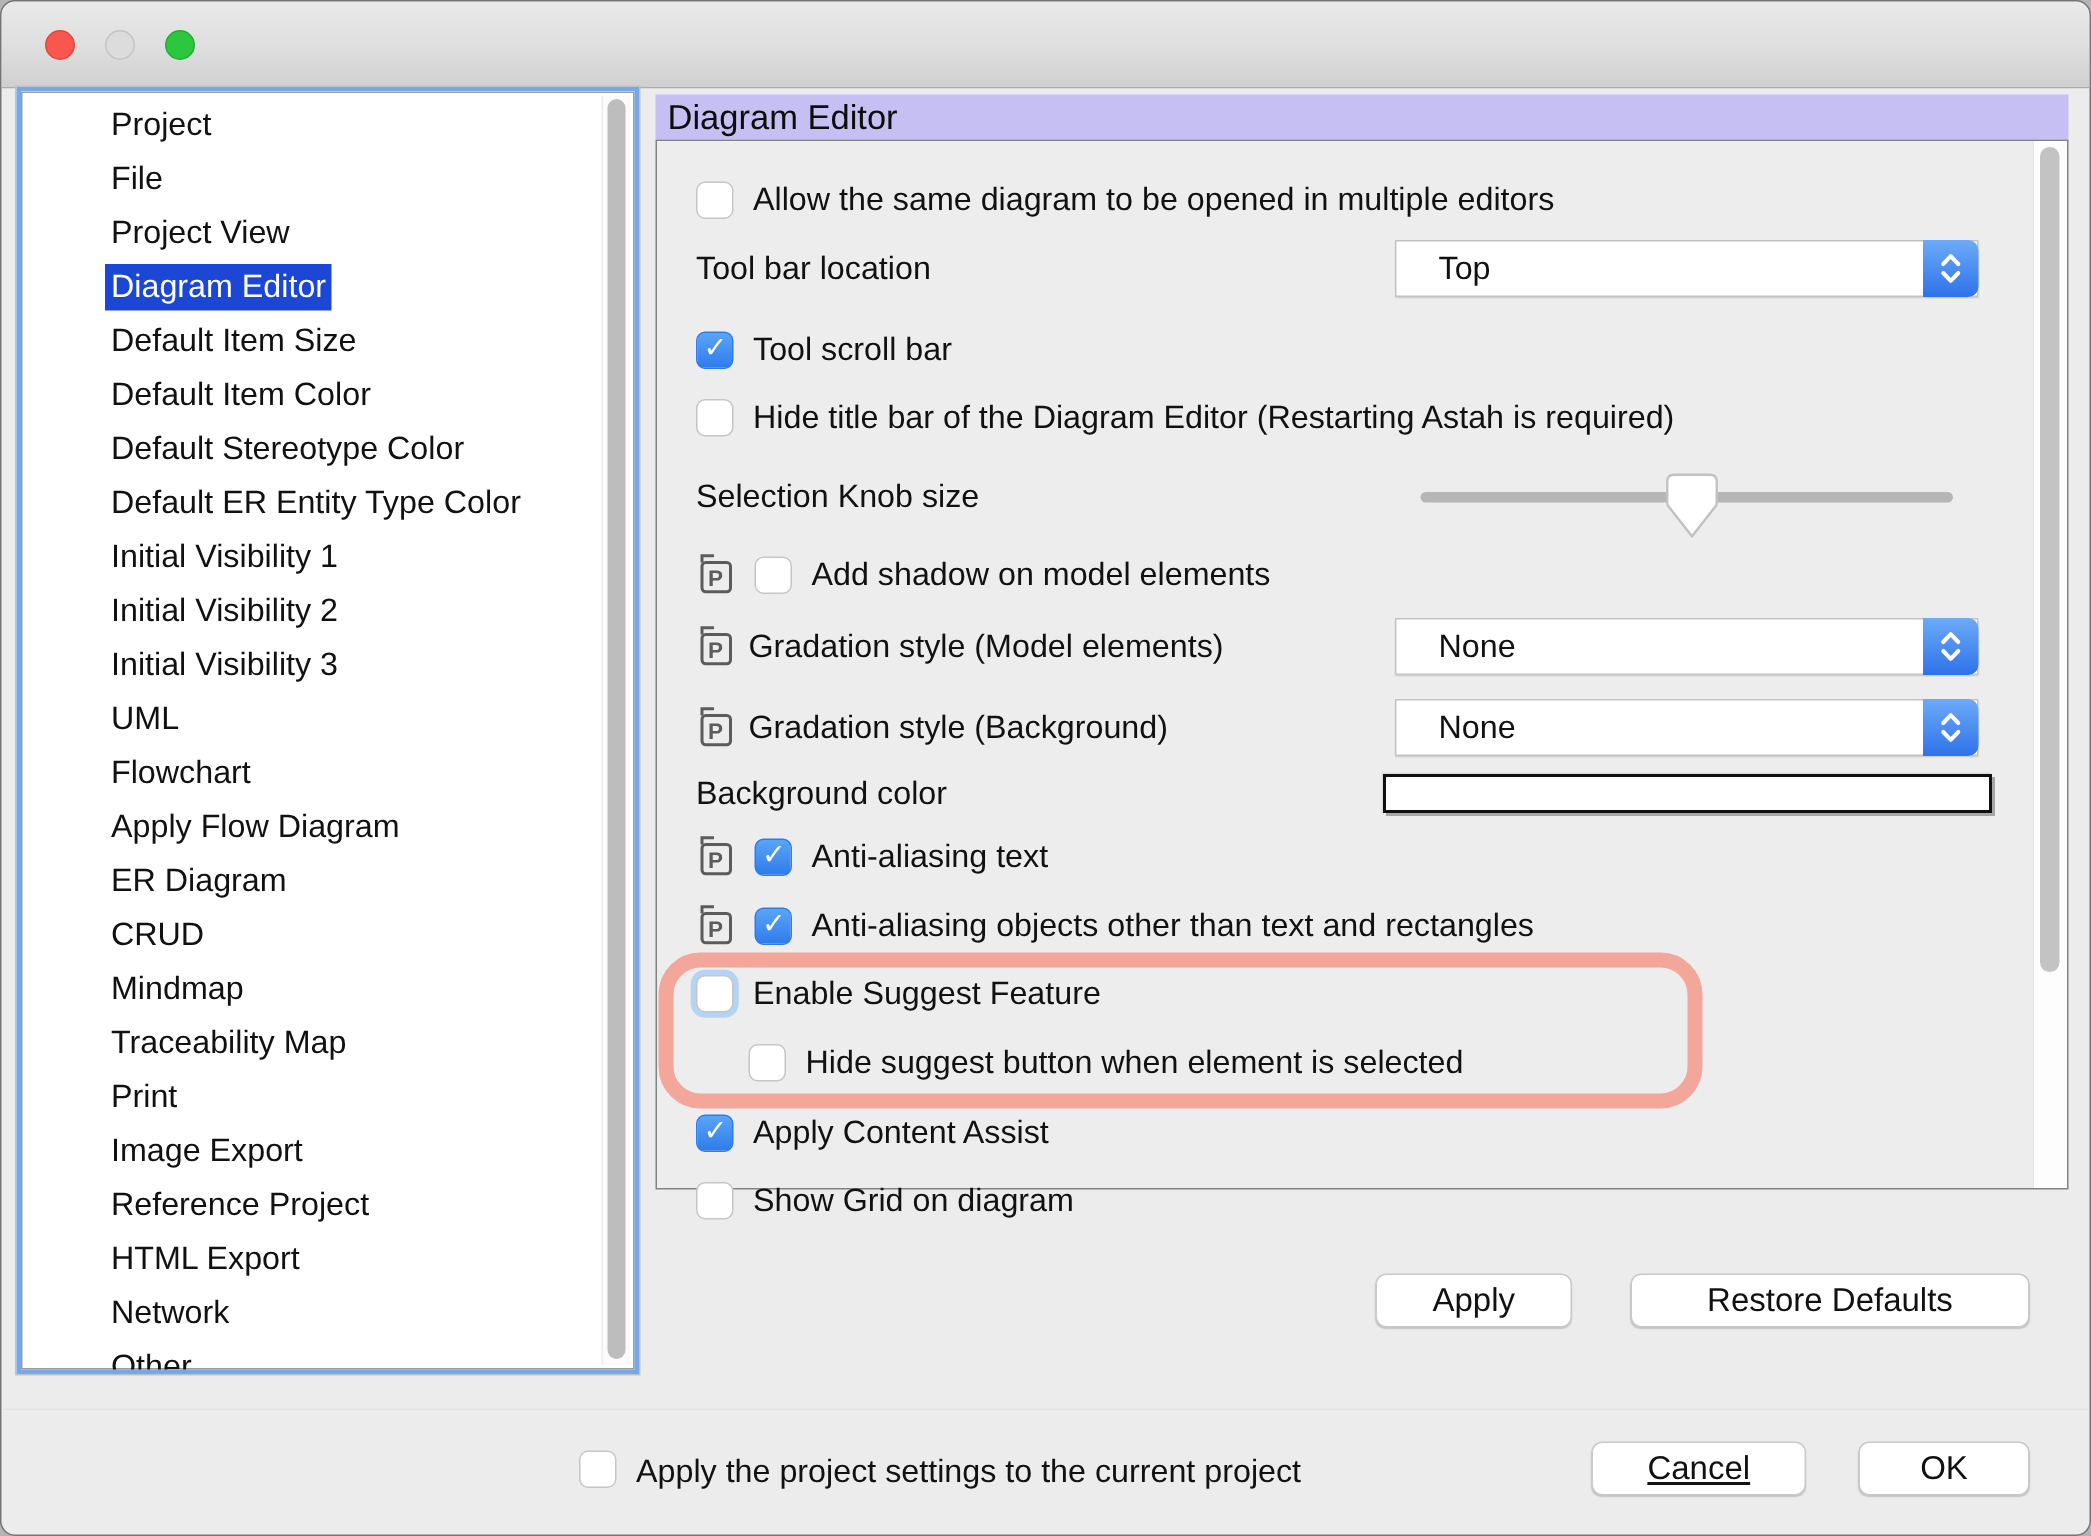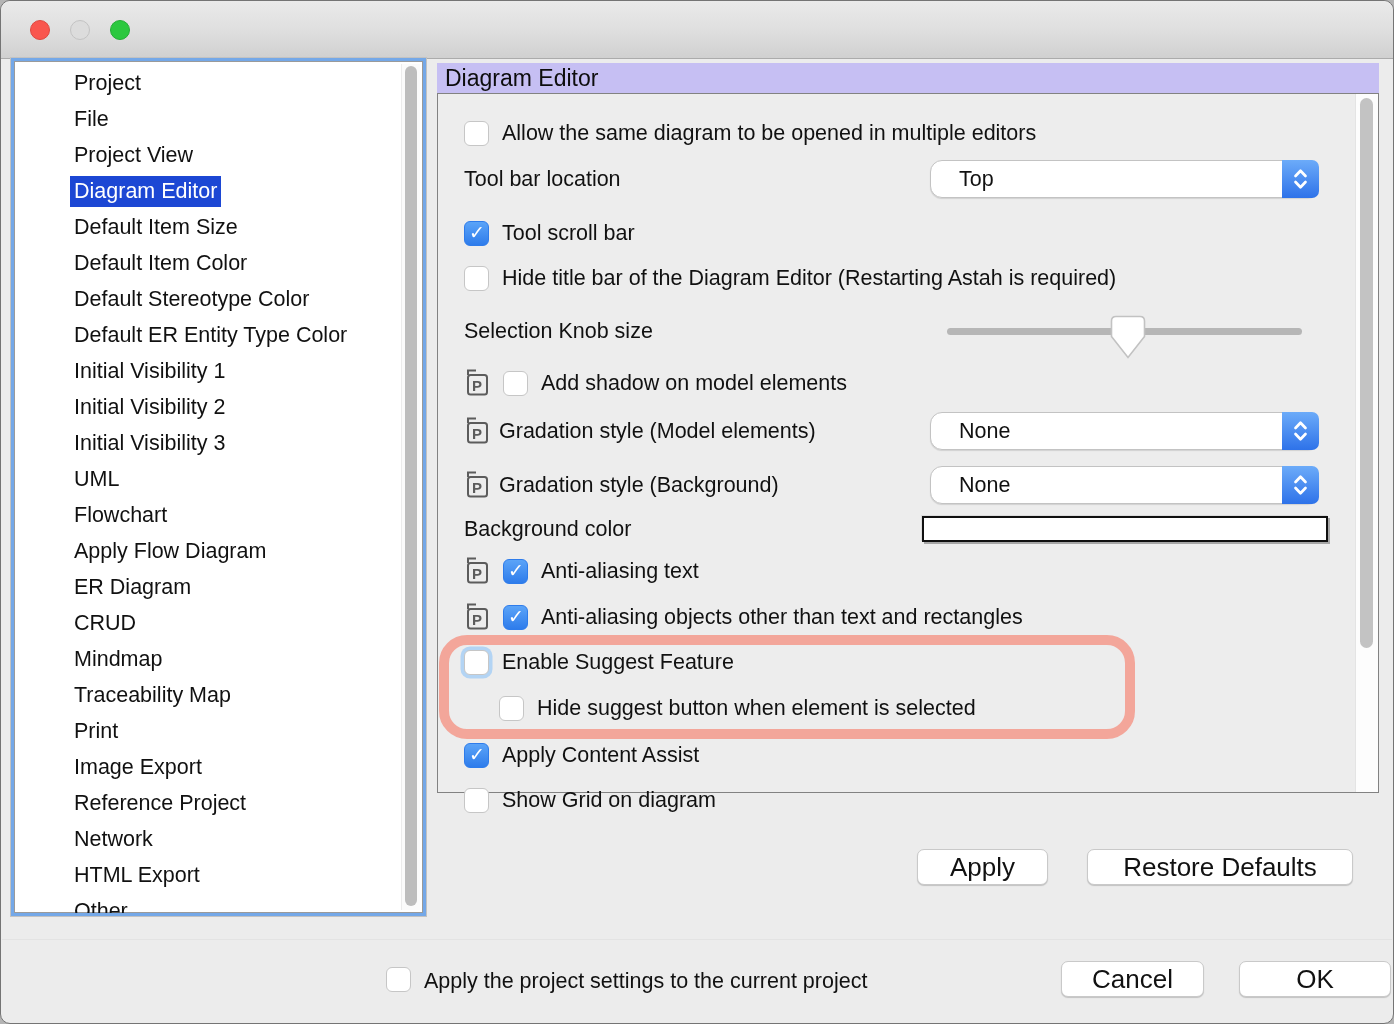--- a/index.html
+++ b/index.html
@@ -50,21 +50,21 @@
             border:1.5px solid #c6c6c6;box-sizing:border-box;flex:0 0 auto;}
   .checkbox.checked{background:linear-gradient(180deg,#5ba4f8,var(--checkbox-blue,#2e7ceb));border-color:#2e7ceb;}
   .checkbox.checked::after{content:"✓";position:absolute;left:4px;top:-1px;color:#fff;font-size:19px;font-weight:bold;}
   .checkbox.focus{box-shadow:0 0 0 3.5px #b3d4f4;}
 
   
   .picon{width:26px;height:30px;flex:0 0 auto;display:inline-block;}
 
   
   .dropdown{position:absolute;left:492px;width:389px;height:38px;background:#fff;
-            border:1px solid #c3c3c3;border-radius:12px;box-sizing:border-box;
+            border:1px solid #c3c3c3;border-radius:0;box-sizing:border-box;
             box-shadow:0 1px 1px rgba(0,0,0,0.12);display:flex;align-items:center;}
   .dd-value{padding-left:28px;font-size:21.5px;color:#111;flex:1;}
   .dd-cap{width:37px;height:38px;margin:-1px -1px -1px 0;border-radius:0 7px 7px 0;
           background:linear-gradient(180deg,#6cabf9 0%,var(--accent-blue,#2e72e9) 100%);
           display:flex;align-items:center;justify-content:center;flex:0 0 auto;}
 
   
   .slider-track{position:absolute;left:509px;top:234px;width:355px;height:7px;background:#b6b6b6;border-radius:4px;}
   .slider-thumb{position:absolute;top:-13px;margin-left:-18px;width:36px;height:45px;}
 
@@ -73,25 +73,25 @@
           border:2px solid #101010;box-sizing:border-box;
           box-shadow:2px 2px 0 #a6a6a6,-1px -1px 0 #dcdcdc;}
 
   
   .annotation-ring{position:absolute;left:1px;top:541px;width:696px;height:104px;border-radius:28px;
           border:10px solid var(--annotation-pink,#f3a092);opacity:0.92;box-sizing:border-box;pointer-events:none;}
 
   
   .btn{position:absolute;height:36px;background:#fff;border:1px solid #c9c9c9;border-radius:7px;
        box-shadow:0 1px 1px rgba(0,0,0,0.18);display:flex;align-items:center;justify-content:center;
-       font-size:26px;color:#111;box-sizing:border-box;}
+       font-size:22px;color:#111;box-sizing:border-box;}
   .btn.apply{left:916px;top:848px;width:131px;}
   .btn.restore{left:1086px;top:848px;width:266px;}
-  .btn.cancel{left:1060px;top:960px;width:143px;}
-  .btn.ok{left:1238px;top:960px;width:152px;}
+  .btn.cancel{left:1060px;top:960px;width:143px;text-decoration:underline;}
+  .btn.ok{left:1238px;top:960px;width:114px;}
 
   
   .footer-row{position:absolute;left:385px;top:966px;height:28px;display:flex;align-items:flex-start;gap:13px;
               font-size:21.5px;color:#111;white-space:nowrap;}
   .footer-sep{position:absolute;left:1px;right:1px;top:938px;border-top:1px solid #e3e3e3;}
 </style>
 </head>
 <body>
 
 <div class="stage">
@@ -163,24 +163,24 @@
           <div class="side-item">
           <span class="side-label">Print</span>
         </div>
           <div class="side-item">
           <span class="side-label">Image Export</span>
         </div>
           <div class="side-item">
           <span class="side-label">Reference Project</span>
         </div>
           <div class="side-item">
+          <span class="side-label">HTML Export</span>
+        </div>
+          <div class="side-item">
           <span class="side-label">Network</span>
-        </div>
-          <div class="side-item">
-          <span class="side-label">HTML Export</span>
         </div>
           <div class="side-item">
           <span class="side-label">Other</span>
         </div>
         </div>
       <div class="side-scroll">
         <div class="thumb"></div>
       </div>
     </div>
 

